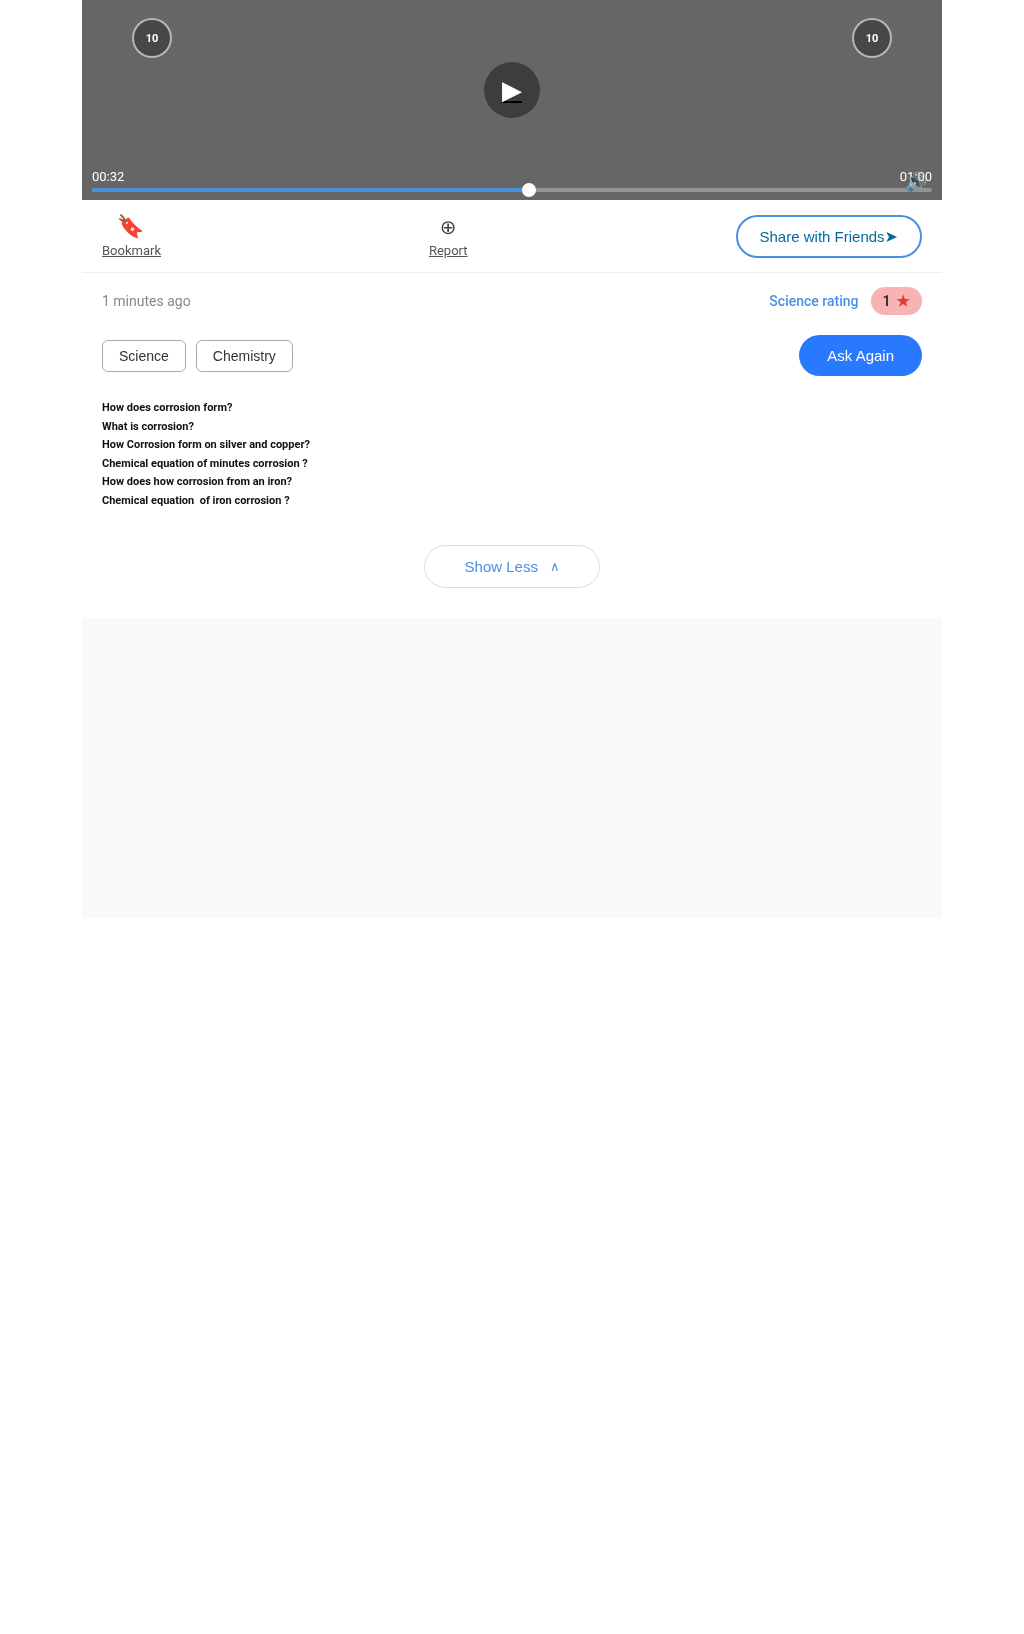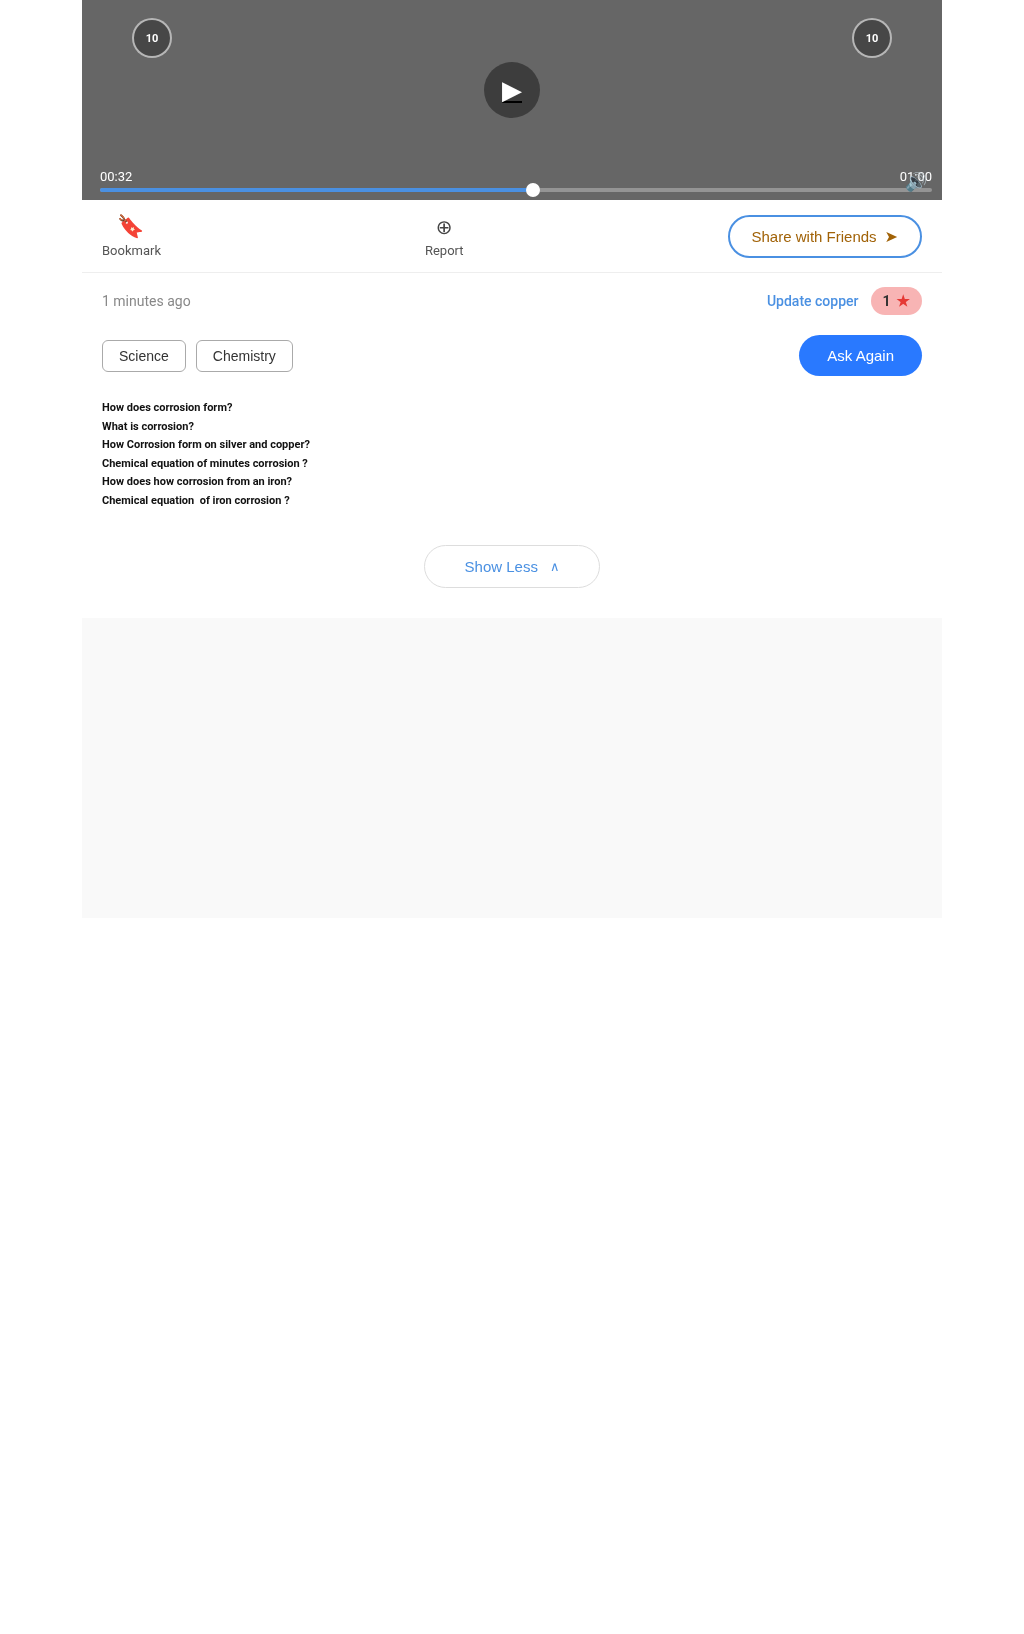--- a/index.html
+++ b/index.html
@@ -68,21 +68,21 @@
       display: flex;
       align-items: center;
       justify-content: center;
       color: white;
       font-size: 26px;
       margin-top: -20px;
     }
     .progress-bar-container {
       position: absolute;
       bottom: 0;
-      left: 8px;
+      left: 0;
       right: 0;
       padding: 0 10px 8px 10px;
     }
     .time-row {
       display: flex;
       justify-content: space-between;
       color: white;
       font-size: 13px;
       margin-bottom: 4px;
     }
@@ -132,29 +132,29 @@
       gap: 4px;
       cursor: pointer;
     }
     .action-icon {
       font-size: 22px;
       color: #444;
     }
     .action-label {
       font-size: 13px;
       color: #555;
+      text-decoration: underline;
     }
     .share-btn {
       display: flex;
       align-items: center;
-      gap: 8px;
       border: 2px solid #4a90e2;
       border-radius: 30px;
       padding: 10px 22px;
-      color: #a16207;
+      color: #0369a1;
       font-size: 15px;
       font-weight: 500;
       cursor: pointer;
       background: white;
     }
     .share-btn .arrow-icon {
       font-size: 16px;
     }
 
     
@@ -311,21 +311,21 @@
 
   <button class="share-btn">
     <span>Share with Friends</span>
     <span class="arrow-icon">➤</span>
   </button>
 </div>
 
 <div class="meta-row">
   <span class="timestamp">1 minutes ago</span>
   <div class="rating-area">
-    <span class="update-rating-btn">Update copper</span>
+    <span class="update-rating-btn">Science rating</span>
     <div class="rating-badge">
       <span>1</span>
       <span class="star-icon">★</span>
     </div>
   </div>
 </div>
 
 <div class="tags-row">
   <div class="tags-group">
     <button class="tag-chip">Science</button>

